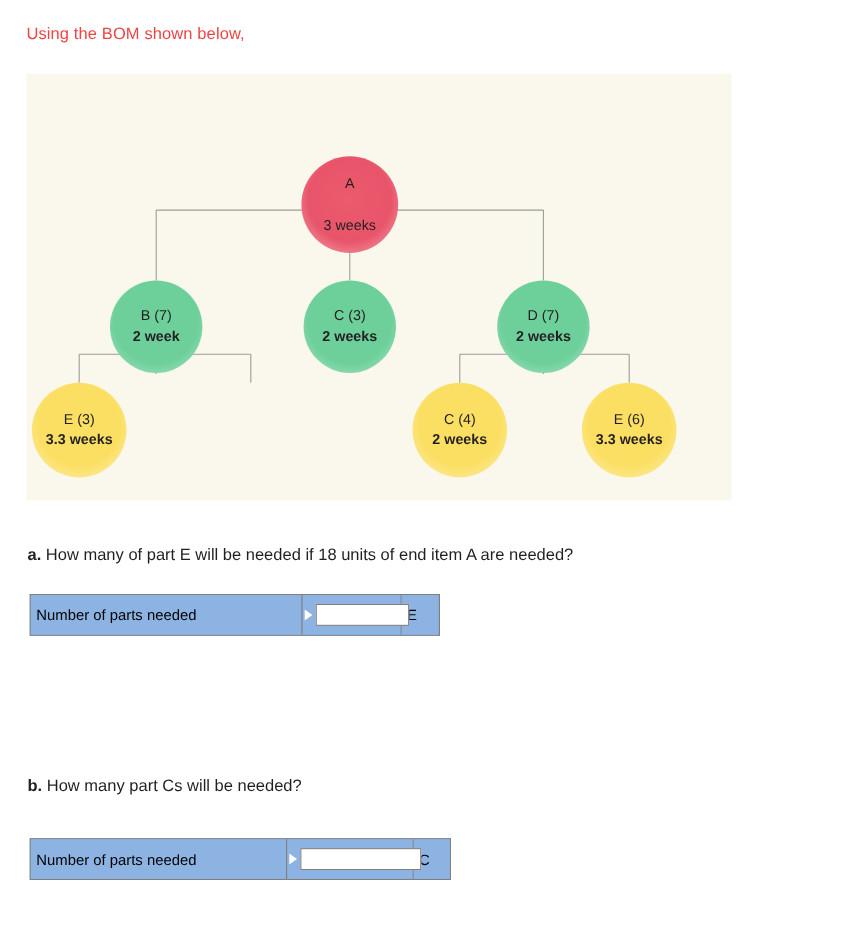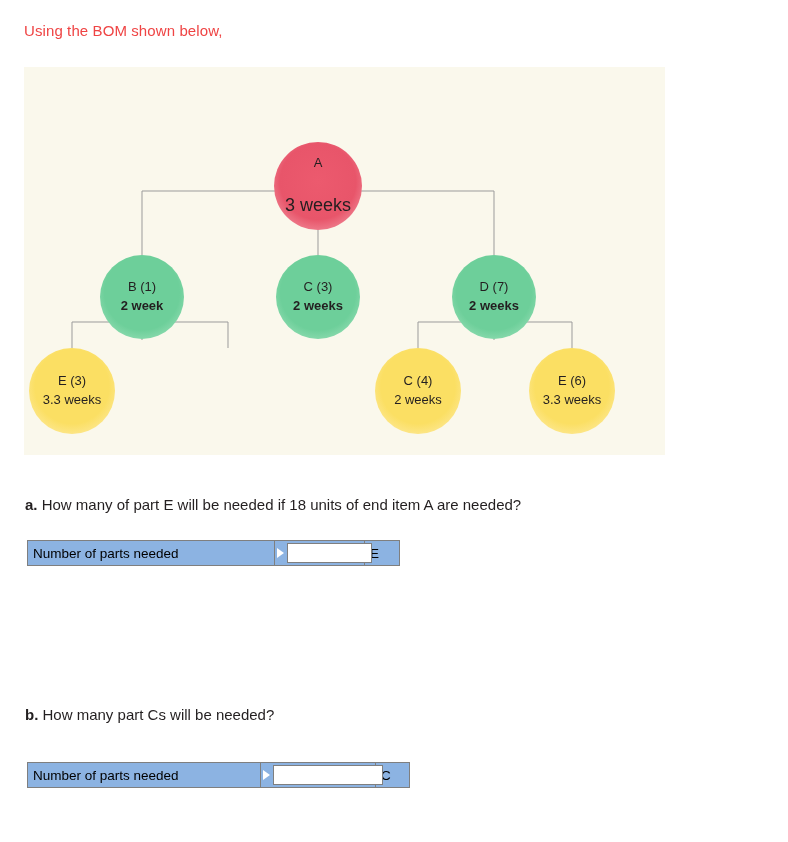--- a/index.html
+++ b/index.html
@@ -54,49 +54,49 @@
     color: #231f20;
   }
   .node .line1 { display: block; }
   .node .line2 { display: block; }
 
   .node-a {
     width: 88px; height: 88px;
     background: radial-gradient(circle at 50% 45%, #ec5a6e 0%, #e8556a 58%, #ef8090 78%, rgba(245,175,185,0.45) 93%, rgba(250,248,236,0) 100%);
     font-size: 13px;
   }
-  .node-a .line2 { font-size: 18px; margin-top: 19px; }
+  .node-a .line2 { font-size: 13px; margin-top: 19px; }
 
   .node-green {
     width: 84px; height: 84px;
     background: radial-gradient(circle at 50% 45%, #6dcf9a 0%, #6dcf9a 60%, #8fdcb1 80%, rgba(180,232,205,0.4) 93%, rgba(250,248,236,0) 100%);
     font-size: 13px;
   }
   .node-green .line2 { font-weight: bold; }
 
   .node-yellow {
     width: 86px; height: 86px;
     background: radial-gradient(circle at 50% 45%, #fbdf63 0%, #fbdf63 58%, #fde893 80%, rgba(253,240,190,0.45) 93%, rgba(250,248,236,0) 100%);
     font-size: 13px;
   }
-  .node-yellow .line2 { font-weight: normal; }
+  .node-yellow .line2 { font-weight: bold; }
 
   
   .question {
     position: absolute;
     font-size: 15px;
     color: #231f20;
   }
   .question .q-letter { font-weight: bold; }
 
   .answer-row {
     position: absolute;
     display: flex;
     align-items: stretch;
-    height: 26px;
+    height: 38px;
     border: 1px solid #7f7f7f;
     background: #8cb3e2;
     box-sizing: border-box;
   }
   .answer-label {
     display: flex;
     align-items: center;
     padding-left: 5px;
     font-size: 13.5px;
     color: #000000;
@@ -169,21 +169,21 @@
     <line x1="394" y1="255" x2="394" y2="281" stroke="#9b9b9b" stroke-width="1"></line>
     <line x1="548" y1="255" x2="548" y2="281" stroke="#9b9b9b" stroke-width="1"></line>
   </svg>
 
   <div class="node node-a" style="left:250px; top:75px;">
     <span class="line1">A</span>
     <span class="line2">3 weeks</span>
   </div>
 
   <div class="node node-green" style="left:76px; top:188px;">
-    <span class="line1">B (1)</span>
+    <span class="line1">B (7)</span>
     <span class="line2">2 week</span>
   </div>
 
   <div class="node node-green" style="left:252px; top:188px;">
     <span class="line1">C (3)</span>
     <span class="line2">2 weeks</span>
   </div>
 
   <div class="node node-green" style="left:428px; top:188px;">
     <span class="line1">D (7)</span>

